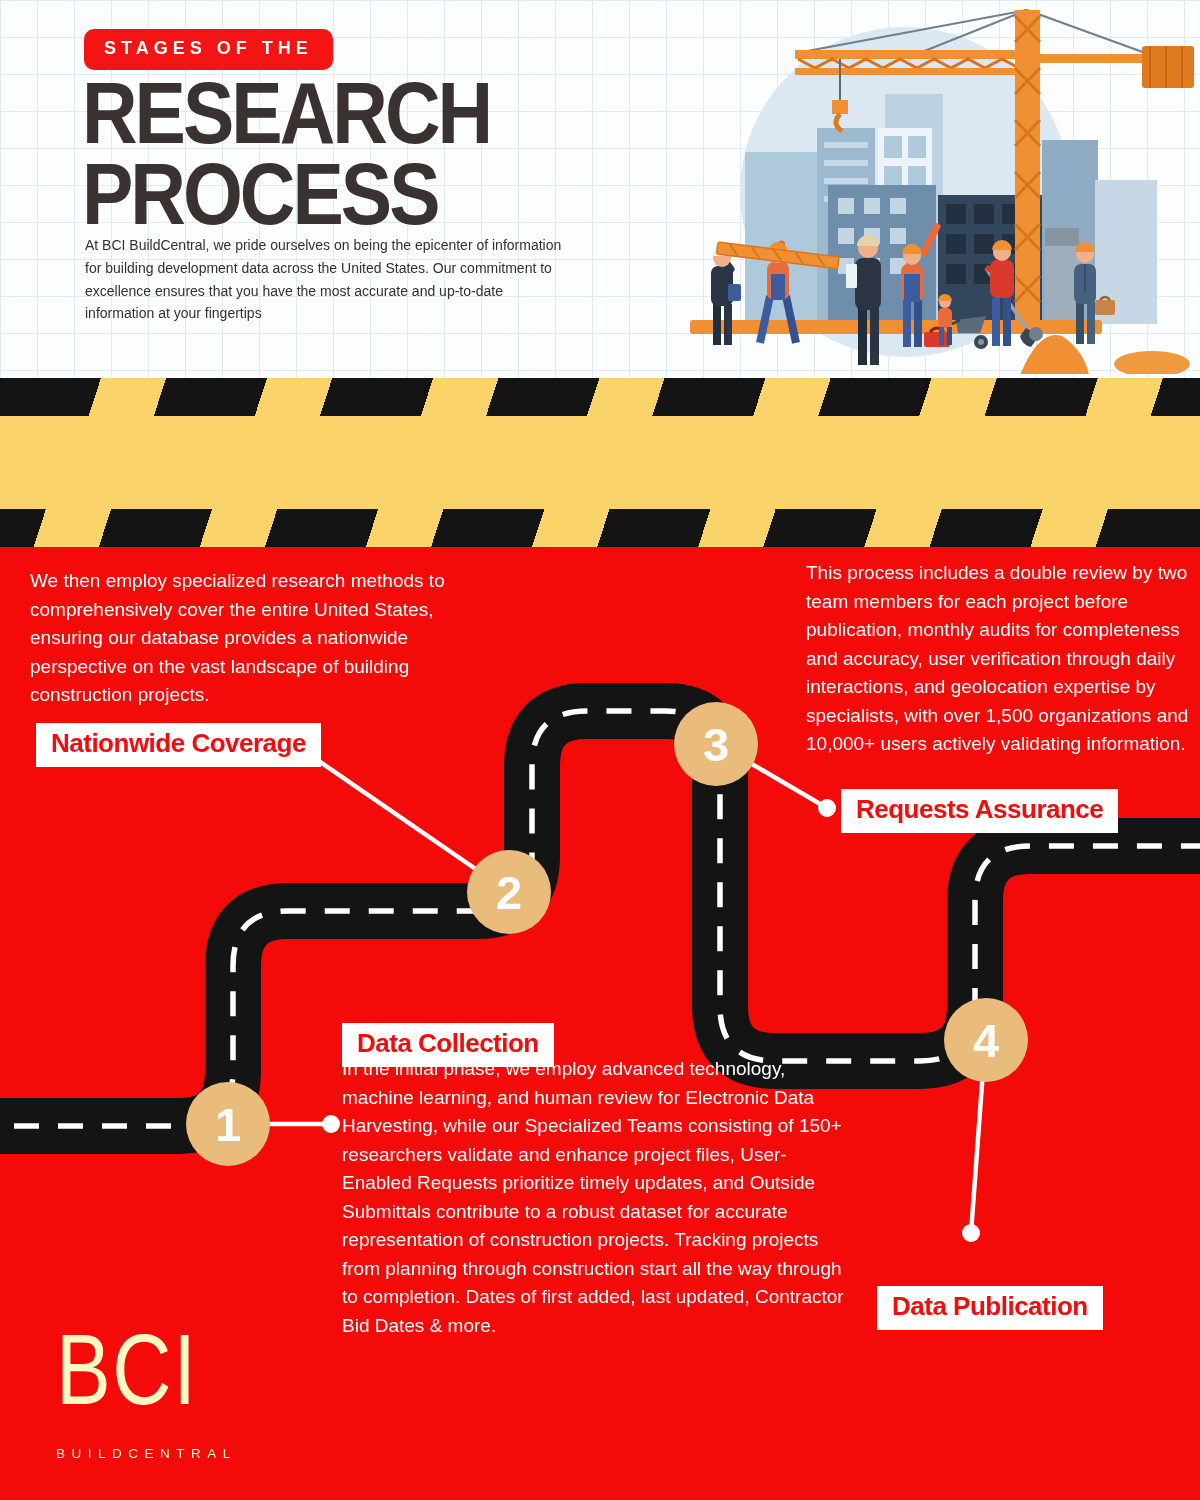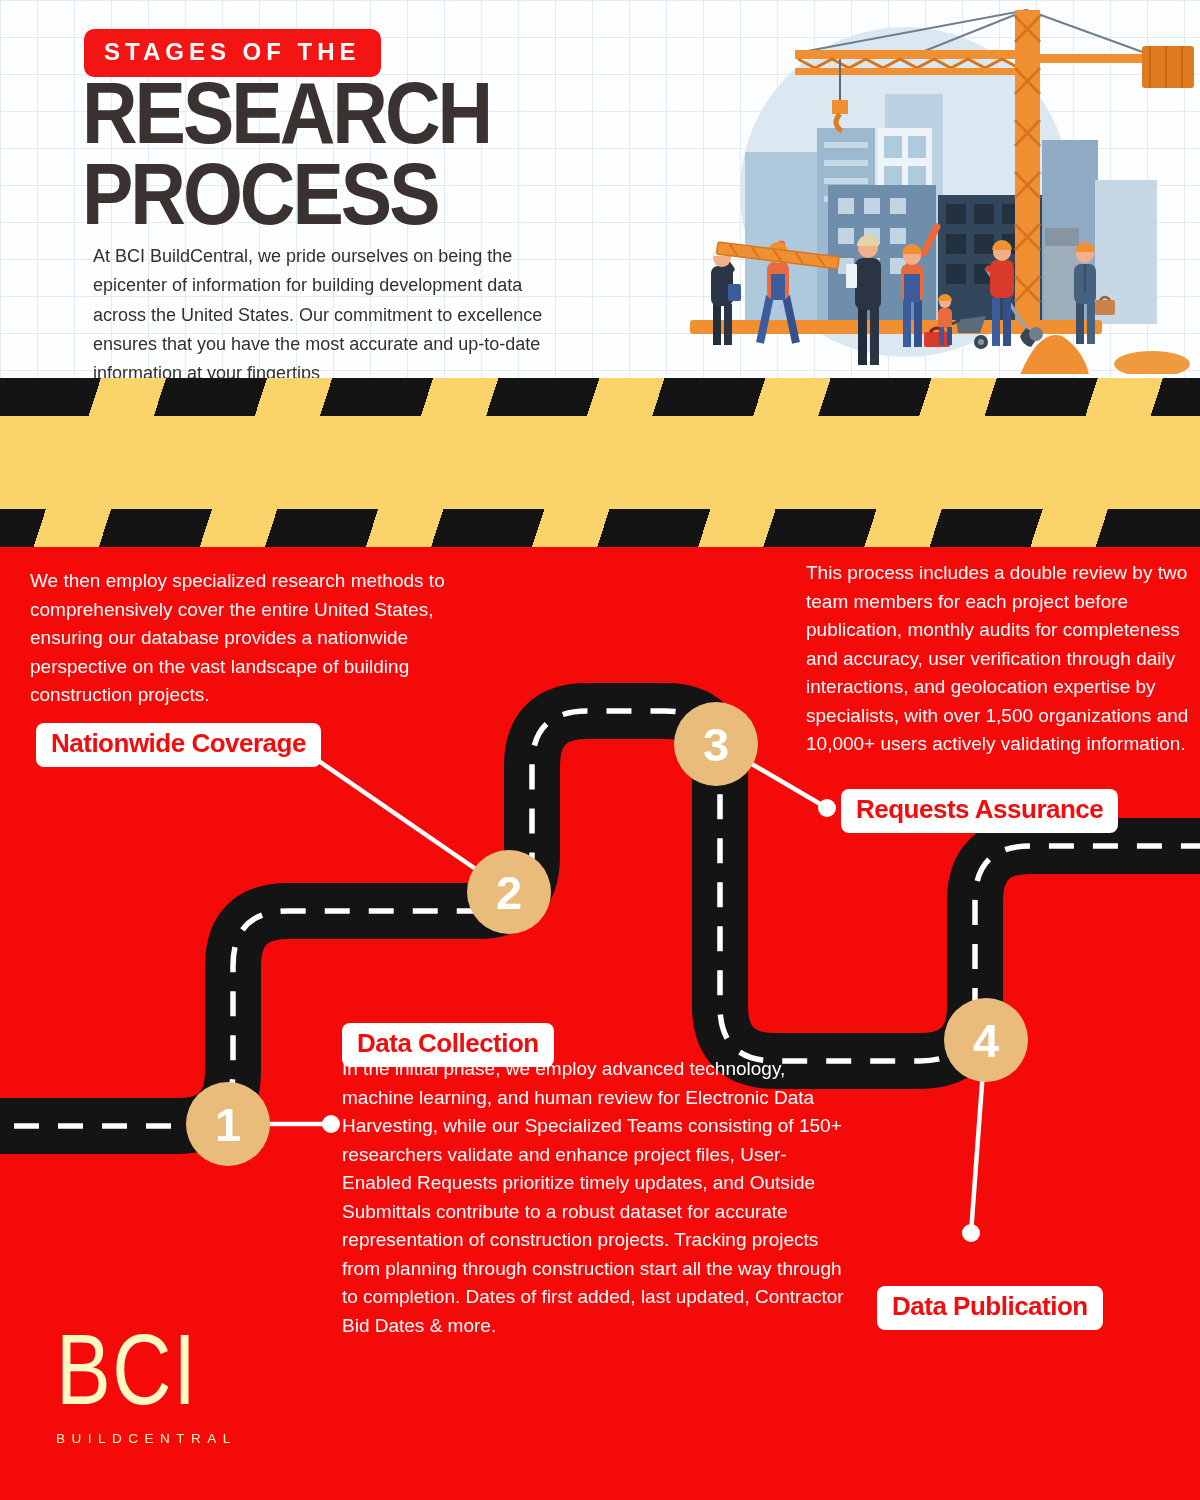--- a/index.html
+++ b/index.html
@@ -4,55 +4,55 @@
 <style>
   html,body{margin:0;padding:0;background:#ffffff}
   .page{position:relative;width:1200px;height:1500px;overflow:hidden;font-family:"Liberation Sans",sans-serif}
 
   
   .hero{position:absolute;top:0;left:0;width:1200px;height:378px;
     background-color:#FCFDFE;
     background-image:linear-gradient(#E2EAF2 1px,transparent 1px),linear-gradient(90deg,#E2EAF2 1px,transparent 1px);
     background-size:37px 37px}
   .badge{position:absolute;left:84px;top:29px;background:#F41414;color:#fff;font-weight:bold;
-    font-size:24px;letter-spacing:5px;padding:9px 20px 11px;border-radius:10px}
+    font-size:18px;letter-spacing:5px;padding:9px 20px 11px;border-radius:10px}
   .title{position:absolute;left:82px;top:74px;margin:0;color:#3A3230;font-size:77px;font-weight:bold;
     line-height:.93;letter-spacing:-3px;transform:scaleY(1.12);transform-origin:left top}
   .title .line{display:block}
-  .intro{position:absolute;left:85px;top:234px;width:478px;margin:8px;font-size:18px;line-height:1.63;color:#35302D}
+  .intro{position:absolute;left:85px;top:234px;width:478px;margin:0;font-size:14px;line-height:1.63;color:#35302D}
   .illus{position:absolute;left:690px;top:2px}
 
   
   .caution{position:absolute;top:378px;left:0;width:1200px;height:169px;background:#FAD46B}
   .stripe{position:absolute;left:0;width:100%;height:38px;
     background:repeating-linear-gradient(108deg,#141414 0 96px,transparent 96px 158px)}
   .stripe.top{top:0}
   .stripe.bottom{bottom:0;background-position:-55px 0}
 
   
   .main{position:absolute;top:547px;left:0;width:1200px;height:953px;background:#F50A0A}
   .road{position:absolute;left:0;top:0}
   .stage-circle{position:absolute;width:84px;height:84px;border-radius:50%;background:#E9BC7C;color:#fff;
     font-size:47px;font-weight:bold;display:flex;align-items:center;justify-content:center}
   .c1{left:186px;top:535px}.c2{left:467px;top:303px}.c3{left:674px;top:155px}.c4{left:944px;top:451px}
   .tag{position:absolute;background:#fff;color:#F20D0D;font-weight:bold;font-size:26px;letter-spacing:-.5px;
-    padding:5px 15px 8px;border-radius:8px;white-space:nowrap}
+    padding:5px 15px 8px;border-radius:0;white-space:nowrap}
   .t-nationwide{left:36px;top:176px}
   .t-quality{left:841px;top:242px}
   .t-collection{left:342px;top:476px}
   .t-publication{left:877px;top:739px}
   .desc{position:absolute;margin:0;color:#ffffff;font-size:19px;line-height:1.5}
   .d-nationwide{left:30px;top:20px;width:448px}
   .d-quality{left:806px;top:12px;width:400px}
   .d-collection{left:342px;top:508px;width:502px}
   .d-publication{left:638px;top:803px;width:548px}
 
   .logo{position:absolute;left:56px;top:772px;color:#fef9c3}
   .logo-text{font-size:100px;line-height:1;font-weight:normal;letter-spacing:2px;transform:scaleX(.82);transform-origin:left}
-  .logo-sub{margin-top:12px;font-size:13.5px;letter-spacing:6.5px}
+  .logo-sub{margin-top:27px;font-size:13.5px;letter-spacing:6.5px}
 </style>
 </head>
 <body>
 
 <div class="page">
 
   <header class="hero">
     <div class="badge">
       <span>STAGES OF THE</span>
     </div>

